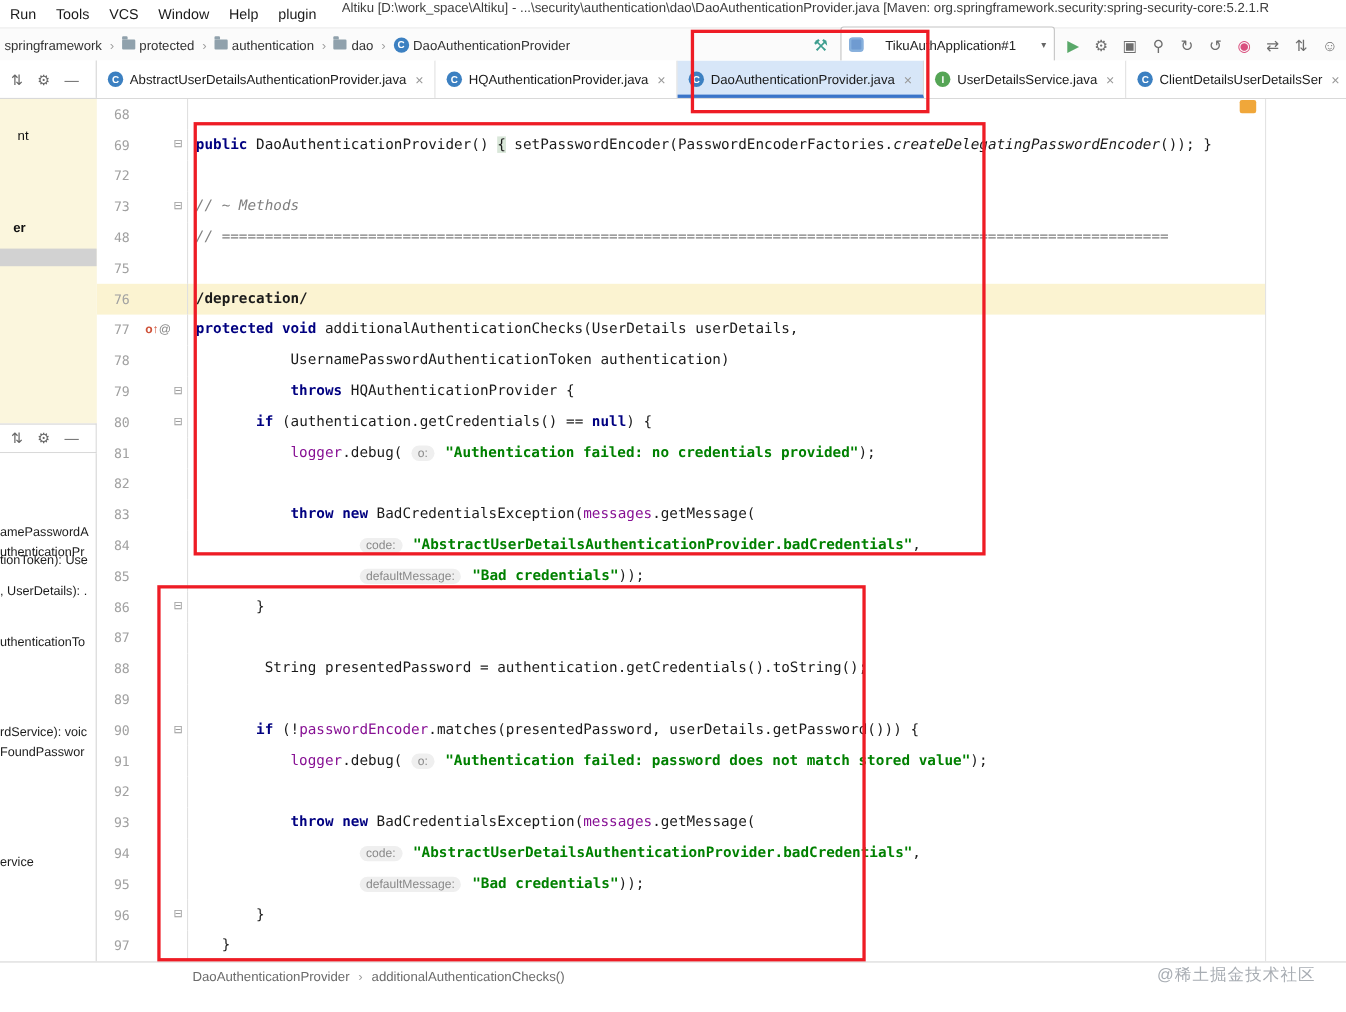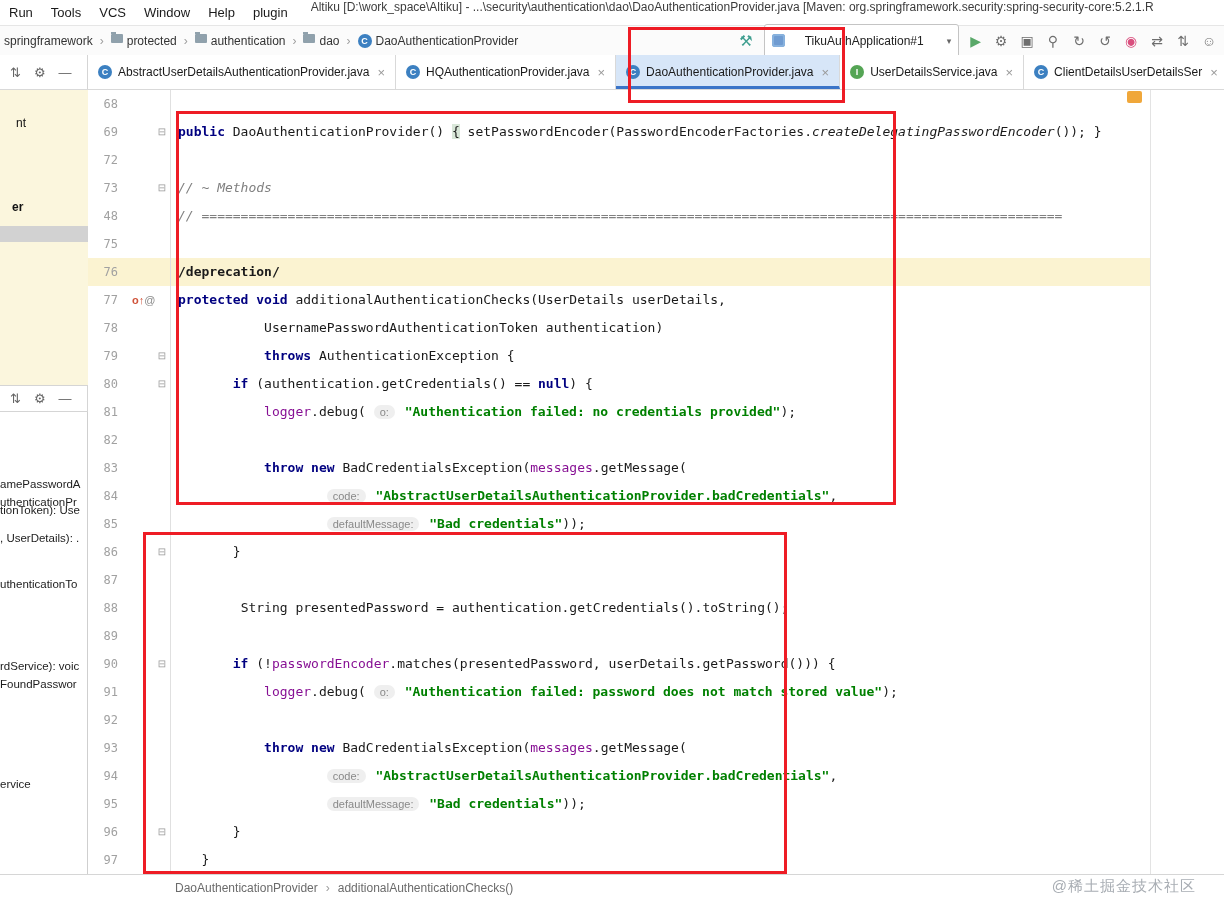--- a/index.html
+++ b/index.html
@@ -8,21 +8,21 @@
 
   
   .menubar{position:absolute;left:0;top:0;width:1224px;height:26px;background:#fff;display:flex;align-items:flex-start;border-bottom:1px solid #e6e6e6}
   .menu-items{display:flex;align-items:center;height:100%}
   .menu-item{padding:0 9px;font-size:13px;line-height:26px;cursor:default}
   .win-title{margin-left:14px;font-size:12px;color:#3c3c3c;white-space:nowrap;overflow:hidden;flex:1}
 
   
   .navbar{position:absolute;left:0;top:26px;width:1224px;height:29px;background:#fbfbfb;display:flex;align-items:center;justify-content:space-between}
   .crumbs{display:flex;align-items:center;padding-left:2px;font-size:12px;color:#333;white-space:nowrap;overflow:hidden}
-  .crumb{display:flex;align-items:flex-start;gap:4px;padding:2px 2px}
+  .crumb{display:flex;align-items:center;gap:4px;padding:2px 2px}
   .csep{color:#9e9e9e;margin:0 5px;font-size:12px}
   .folder-ic{position:relative;width:12px;height:9px;background:#90a1ac;border-radius:1px;display:inline-block}
   .folder-ic::before{content:"";position:absolute;top:-3px;left:0;width:5px;height:3px;background:#90a1ac;border-radius:1px 1px 0 0}
   .type-ic{width:14px;height:14px;border-radius:50%;color:#fff;font-size:9px;font-weight:bold;display:inline-flex;align-items:center;justify-content:center;font-family:"Liberation Sans",sans-serif}
   .type-class{background:#3c80c1}
   .type-interface{background:#55a555}
   .nav-right{display:flex;align-items:center;gap:11px;padding-right:6px}
   .hammer{font-size:15px;color:#3e9e8f}
   .runcfg{display:flex;align-items:center;gap:20px;height:22px;border:1px solid #c4c4c4;border-radius:3px;background:#fff;padding:16px 7px;font-size:12px;color:#222}
   .cfgic{width:13px;height:13px;border-radius:3px;background:#6f9bd1;display:inline-block;box-shadow:inset 0 0 0 2px #87b1dd}
@@ -250,21 +250,21 @@
       <div class="row">
         <div class="num">78</div>
         <div class="icn"></div>
         <div class="fold"></div>
         <div class="code">           <span class="p">UsernamePasswordAuthenticationToken authentication)</span></div>
       </div>
       <div class="row">
         <div class="num">79</div>
         <div class="icn"></div>
         <div class="fold">⊟</div>
-        <div class="code">           <span class="k">throws </span><span class="p">AuthenticationException {</span></div>
+        <div class="code">           <span class="k">throws </span><span class="p">HQAuthenticationProvider {</span></div>
       </div>
       <div class="row">
         <div class="num">80</div>
         <div class="icn"></div>
         <div class="fold">⊟</div>
         <div class="code">       <span class="k">if </span><span class="p">(authentication.getCredentials() == </span><span class="k">null</span><span class="p">) {</span></div>
       </div>
       <div class="row">
         <div class="num">81</div>
         <div class="icn"></div>

